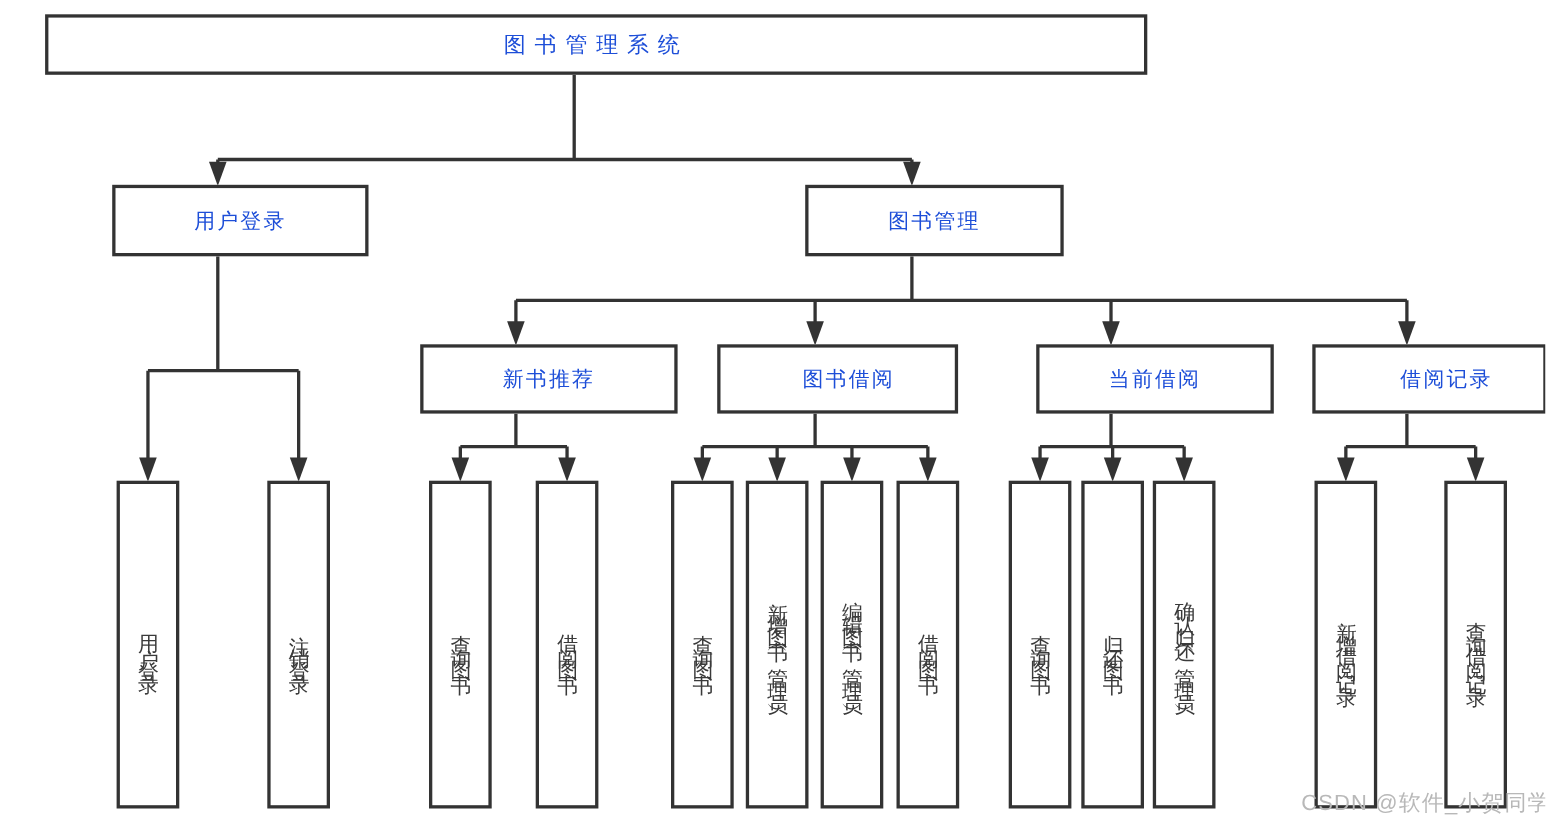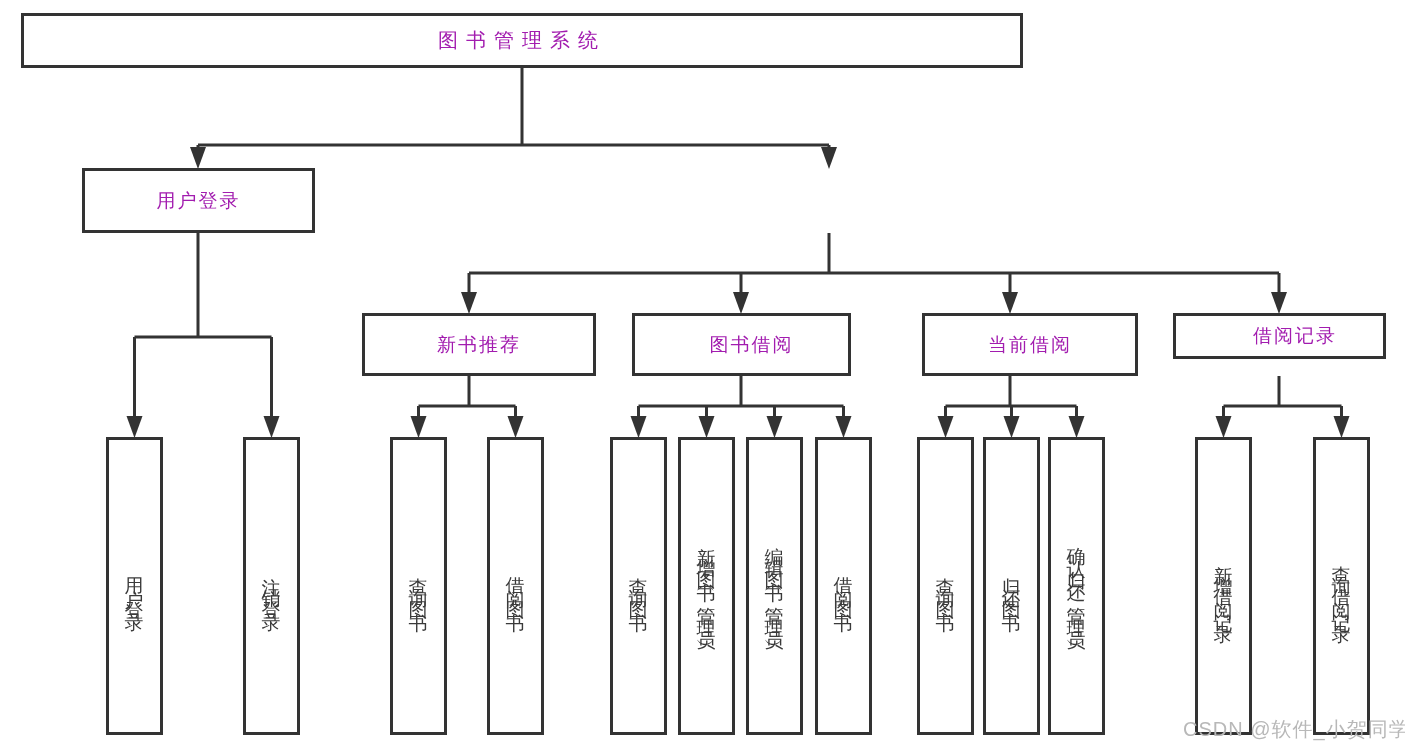--- a/index.html
+++ b/index.html
@@ -30,25 +30,26 @@
     stroke: none;
   }
   .box {
     position: absolute;
     box-sizing: border-box;
     border: 3px solid #333333;
     background: #ffffff;
     display: flex;
     align-items: center;
     justify-content: center;
-    color: #a21caf;
+    color: #1d4ed8;
     font-size: 19px;
     letter-spacing: 2px;
     text-align: center;
     white-space: nowrap;
+    margin-left: 20px;
   }
   .box.root-box {
     letter-spacing: 8px;
     font-size: 20px;
   }
   .leaf {
     position: absolute;
     box-sizing: border-box;
     border: 3px solid #333333;
     background: #ffffff;
@@ -130,25 +131,26 @@
     <g>
       <path d="M1279 376 V406 M1223.5 406 H1341.5 M1223.5 406 V418 M1341.5 406 V418"></path>
       <polygon points="1215.5,416 1231.5,416 1223.5,438"></polygon>
       <polygon points="1333.5,416 1349.5,416 1341.5,438"></polygon>
     </g>
   </svg>
 
   <div class="box root-box" style="left:21px; top:13px; width:1002px; height:55px;">图书管理系统</div>
 
   <div class="box" style="left:82px; top:168px; width:233px; height:65px;">用户登录</div>
+  <div class="box" style="left:712px; top:168px; width:235px; height:65px;">图书管理</div>
 
   <div class="box" style="left:362px; top:313px; width:234px; height:63px;">新书推荐</div>
   <div class="box" style="left:632px; top:313px; width:219px; height:63px;padding-left:20px;">图书借阅</div>
   <div class="box" style="left:922px; top:313px; width:216px; height:63px;">当前借阅</div>
-  <div class="box" style="left:1173px; top:313px; width:213px; height:46px;padding-left:31px;">借阅记录</div>
+  <div class="box" style="left:1173px; top:313px; width:213px; height:63px;padding-left:31px;">借阅记录</div>
 
   <div class="leaf" style="left:106px;">
     <span>用户登录</span>
   </div>
   <div class="leaf" style="left:243px;">
     <span>注销登录</span>
   </div>
 
   <div class="leaf" style="left:390px;">
     <span>查询图书</span>

